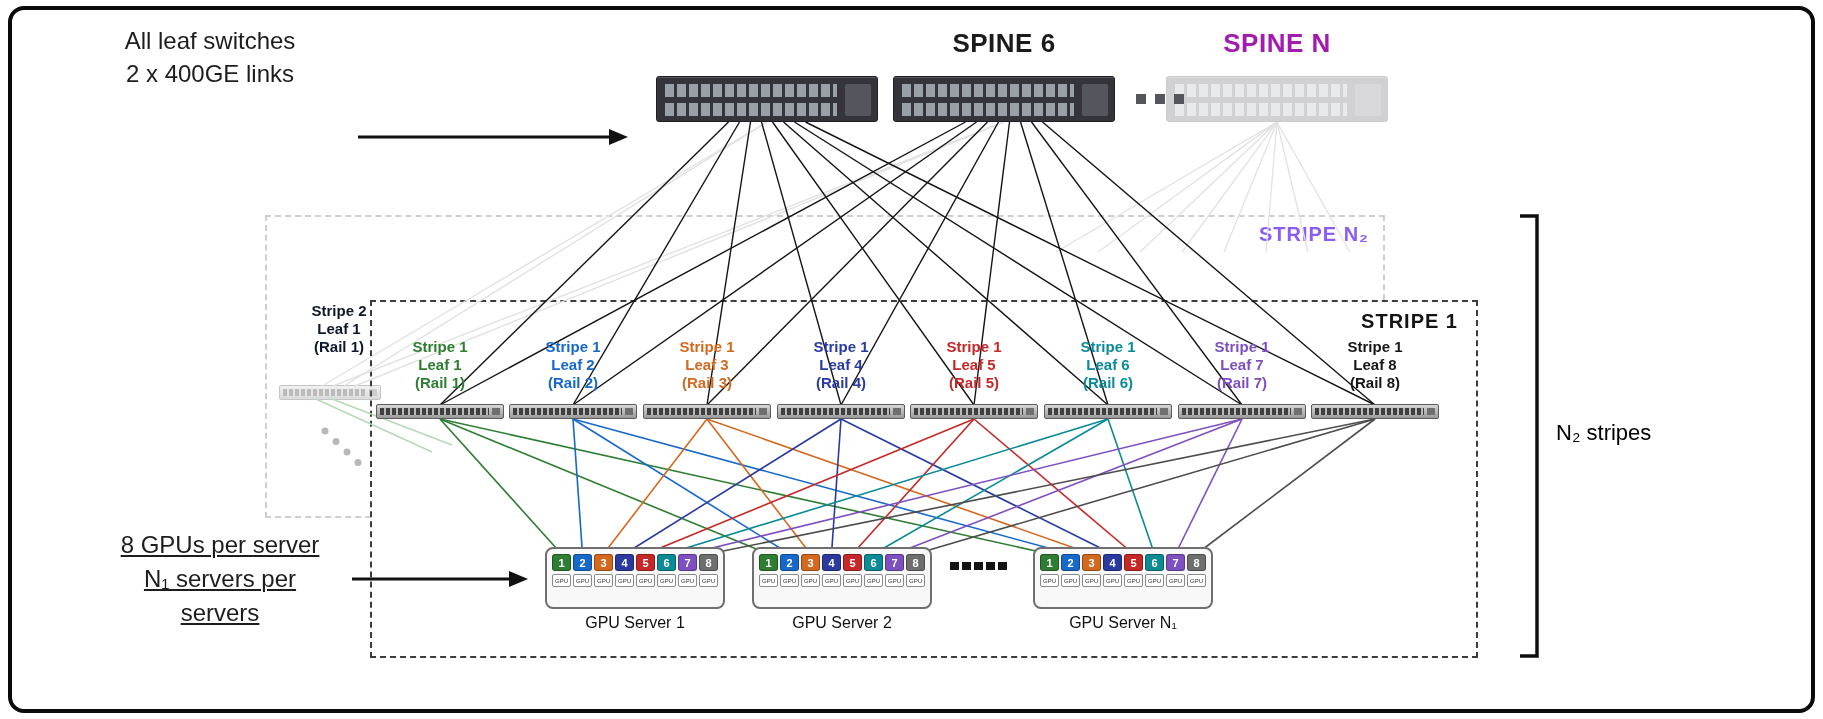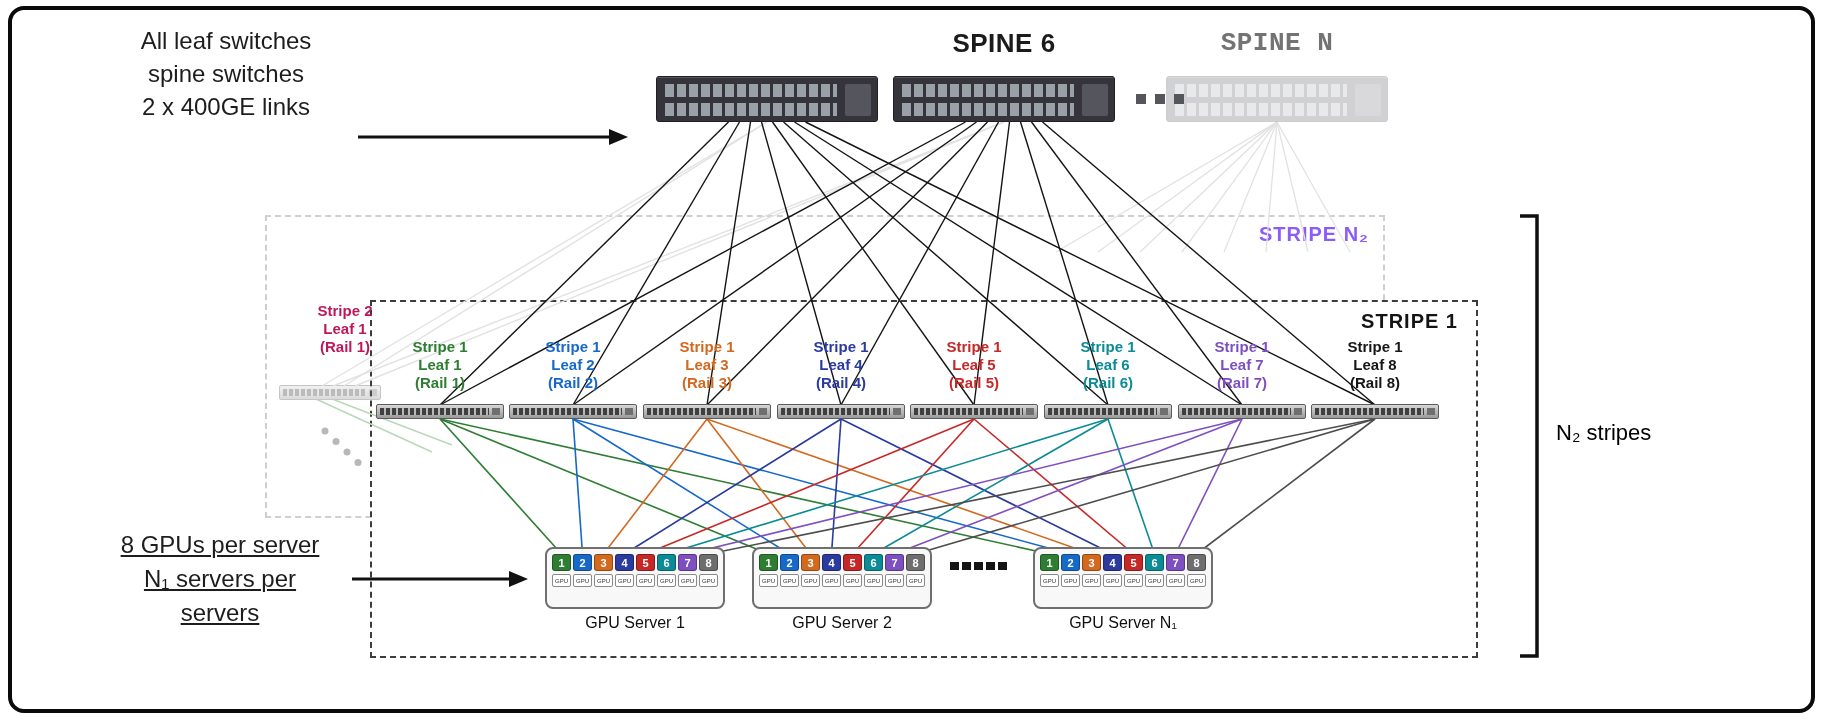--- a/index.html
+++ b/index.html
@@ -19,58 +19,58 @@
                     letter-spacing:1px;color:#141414;}
 
   
   #wires{position:absolute;left:0;top:0;width:1823px;height:719px;z-index:5;pointer-events:none;}
 
   
   #nodes{position:absolute;left:0;top:0;width:100%;height:100%;z-index:7;pointer-events:none;}
 
   .spine-label{position:absolute;top:28px;width:240px;text-align:center;font-size:26px;
                font-weight:700;letter-spacing:.5px;color:#1b1b1b;}
-  .spine-label.faded{color:#737373;font-family:Liberation Mono, monospace;}
+  .spine-label.faded{color:#a21caf;}
   .switch-spine{position:absolute;top:76px;width:222px;height:46px;background:#34343a;
                 border:1px solid #1f1f23;border-radius:3px;box-sizing:border-box;
                 box-shadow:inset 0 1px 0 rgba(255,255,255,.18);}
   .switch-spine .row{position:absolute;left:8px;right:40px;height:13px;
                 background:repeating-linear-gradient(90deg,#9aa0a8 0 9px,#34343a 9px 12px);}
   .switch-spine .row.r1{top:7px;}
   .switch-spine .row.r2{top:26px;}
   .switch-spine .mgmt{position:absolute;right:6px;top:7px;width:26px;height:32px;
                 background:#55555e;border-radius:2px;}
   .switch-spine.faded{opacity:.22;}
 
   .leaf-label{position:absolute;top:338px;width:124px;text-align:center;font-size:15px;
               font-weight:700;line-height:18px;}
   .switch-leaf{position:absolute;width:128px;height:15px;background:linear-gradient(#d8d8d8,#9a9a9a);
                border:1px solid #5c5c5c;border-radius:2px;box-sizing:border-box;}
   .switch-leaf .ports{position:absolute;left:3px;right:14px;top:3px;bottom:3px;
                background:repeating-linear-gradient(90deg,#3f3f3f 0 4px,#b9b9b9 4px 6px);}
   .switch-leaf .tail{position:absolute;right:3px;top:3px;width:8px;bottom:3px;background:#6f6f6f;}
 
-  #stripe2-label{position:absolute;left:292px;top:302px;width:106px;text-align:center;
-                 font-size:15px;font-weight:700;line-height:18px;color:#be185d;z-index:4;}
+  #stripe2-label{position:absolute;left:286px;top:302px;width:106px;text-align:center;
+                 font-size:15px;font-weight:700;line-height:18px;color:#0f172a;z-index:4;}
   #stripe2-switch{left:279px;top:385px;width:102px;opacity:.35;z-index:4;position:absolute;}
 
   .server{position:absolute;top:547px;width:180px;height:62px;background:#f8f8f8;
           border:2px solid #6f6f6f;border-radius:8px;box-sizing:border-box;padding:5px 4px;}
   .server .ports{display:flex;gap:2px;justify-content:center;}
   .server .port{width:19px;height:17px;border-radius:3px;color:#fff;font-size:11px;font-weight:700;
           display:flex;align-items:center;justify-content:center;border:1px solid rgba(0,0,0,.3);
           box-sizing:border-box;}
   .server .gpus{display:flex;gap:2px;justify-content:center;margin-top:3px;}
   .server .gpu{width:19px;height:13px;border:1px solid #8a8a8a;border-radius:2px;background:#fff;
           color:#333;font-size:6px;display:flex;align-items:center;justify-content:center;
           box-sizing:border-box;}
   .server-label{position:absolute;top:614px;width:200px;text-align:center;font-size:16px;color:#101010;}
 
   .note{position:absolute;color:#1d1d1d;text-align:center;z-index:8;}
-  #note-spine{left:76px;top:24px;width:300px;font-size:24px;line-height:33px;}
+  #note-spine{left:60px;top:24px;width:300px;font-size:24px;line-height:33px;}
   #note-server{left:50px;top:528px;width:340px;font-size:24px;line-height:34px;text-decoration:underline;}
   #bracket-label{position:absolute;left:1556px;top:420px;font-size:22px;color:#000000;z-index:8;}
 
   .sq-dots{position:absolute;display:flex;z-index:7;}
   #spine-dots{left:1136px;top:94px;gap:9px;}
   #spine-dots i{width:10px;height:10px;background:#55555c;display:block;}
   #server-dots{left:950px;top:562px;gap:3px;}
   #server-dots i{width:9px;height:8px;background:#141414;display:block;}
 </style>
 </head>
@@ -332,21 +332,20 @@
   <div class="sq-dots" id="server-dots">
     <i></i>
       <i></i>
       <i></i>
       <i></i>
       <i></i>
   </div>
 
   <div class="note" id="note-spine">
     <div>All leaf switches</div>
-    <div>spine switches</div>
     <div>2 x 400GE links</div>
   </div>
 
   <div class="note" id="note-server">
     <div>8 GPUs per server</div>
     <div>N₁ servers per</div>
     <div>servers</div>
   </div>
 
   <div id="bracket-label">N₂ stripes</div>

